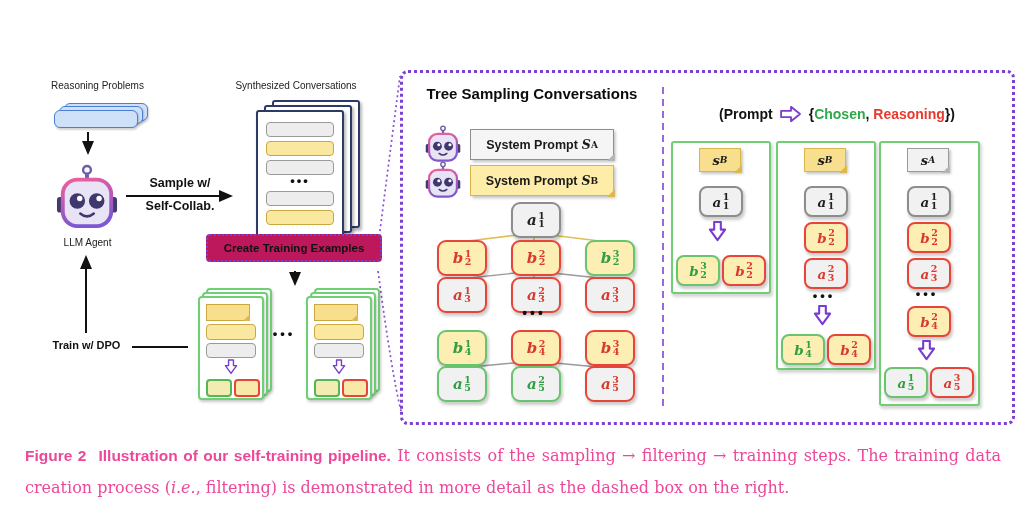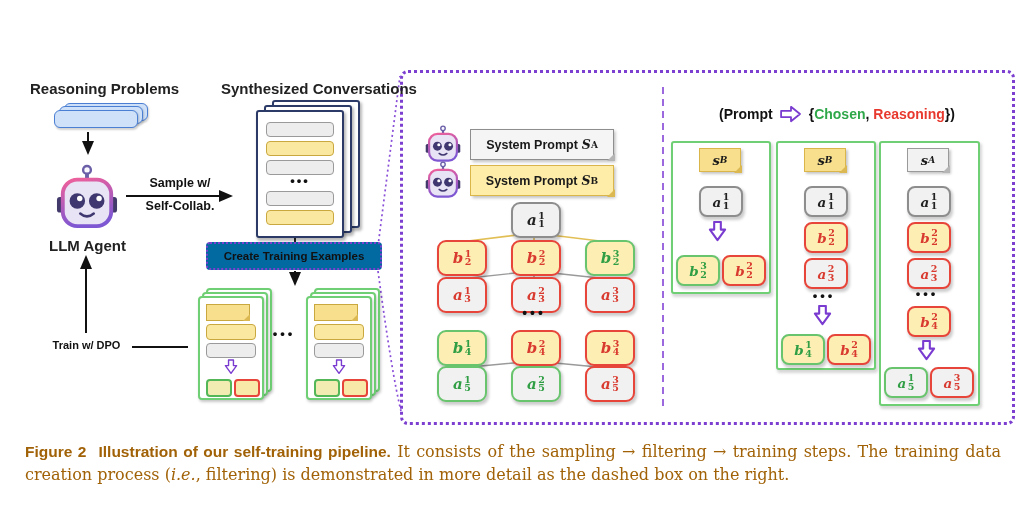--- a/index.html
+++ b/index.html
@@ -1,29 +1,29 @@
 <!DOCTYPE html>
 <html><head>
 <meta charset="utf-8">
 <style>
   html,body{margin:0;padding:0;background:#fff;}
   #fig{position:relative;width:1024px;height:516px;background:#fff;overflow:hidden;
        font-family:"Liberation Sans",sans-serif;color:#1a1a1a;}
-  .lbl{position:absolute;white-space:nowrap;text-align:center;font-size:15px;font-weight:700;color:#222;}
+  .lbl{position:absolute;white-space:nowrap;text-align:center;font-size:10px;font-weight:400;color:#222;}
   .blbl{position:absolute;white-space:nowrap;text-align:center;font-size:12.5px;font-weight:700;color:#111;}
   
   .bluebar{position:absolute;width:82px;height:16px;border-radius:6px;background:#cfe1f8;border:1.6px solid #4a7fd4;box-shadow:1px 1.5px 2px rgba(0,0,0,.18);}
   
   .doc{position:absolute;width:84px;height:124px;background:#fff;border:2px solid #2b3a67;border-radius:3px;box-shadow:1.5px 2.5px 3px rgba(0,0,0,.28);}
   .dbar{position:absolute;left:8px;width:66px;height:13px;border-radius:4px;}
   .dbar.g{background:#ededed;border:1.3px solid #9a9a9a;}
   .dbar.y{background:#fbe8a0;border:1.3px solid #c9a83f;}
   .ddots{position:absolute;left:0;top:61px;width:100%;text-align:center;font-weight:900;font-size:13px;letter-spacing:2px;color:#111;}
   
-  .createbox{position:absolute;left:206px;top:242px;width:172px;height:24px;background:#0369a1;border:2px dotted #7c3fd0;border-radius:4px;
+  .createbox{position:absolute;left:206px;top:234px;width:172px;height:24px;background:#be185d;border:2px dotted #7c3fd0;border-radius:4px;
              display:flex;align-items:center;justify-content:center;font-size:11.5px;font-weight:700;color:#111;}
   
   .pcard{position:absolute;width:62px;height:100px;background:#fff;border:2px solid #6fcf74;border-radius:4px;box-shadow:1px 2px 3px rgba(0,0,0,.22);}
   .cnote{position:absolute;left:6px;top:6px;width:42px;height:15px;background:#f7df8e;border:1.4px solid #c9a83f;}
   .cnote::after{content:"";position:absolute;right:-1.4px;bottom:-1.4px;border-style:solid;border-width:0 0 7px 7px;border-color:transparent transparent #dcb852 transparent;}
   .cbar{position:absolute;left:6px;width:48px;border-radius:4px;}
   .cbar.y{top:26px;height:14px;background:#fbe8a0;border:1.4px solid #c9a83f;}
   .cbar.g{top:45px;height:13px;background:#ededed;border:1.4px solid #9a9a9a;}
   .cmini{position:absolute;top:81px;width:22px;height:14px;border-radius:4px;background:#f8e9a8;}
   .cmini.gr{left:6px;border:2px solid #53b657;background:#f3ecb2;}
@@ -59,21 +59,21 @@
   .pnote.yellow::after{content:"";position:absolute;right:-1.5px;bottom:-1.5px;border-style:solid;border-width:0 0 8px 8px;border-color:transparent transparent #dcb852 transparent;}
   .pnote.gray{background:#f2f2f2;border:1.5px solid #9a9a9a;}
   .pnote.gray::after{content:"";position:absolute;right:-1.5px;bottom:-1.5px;border-style:solid;border-width:0 0 8px 8px;border-color:transparent transparent #b5b5b5 transparent;}
   
   .gcol{position:absolute;background:#fff;border:2px solid #6fcf74;border-radius:3px;box-shadow:1.5px 2.5px 3px rgba(0,0,0,.16);}
   .ptitle{position:absolute;text-align:center;font-weight:700;font-size:15px;color:#0c0c0c;white-space:nowrap;}
   .psub{position:absolute;display:flex;align-items:center;justify-content:center;font-weight:700;font-size:14px;color:#111;white-space:pre;}
   .green{color:#2fa84a;} .redtx{color:#e8392f;}
   .pdarr{position:absolute;}
   
-  #caption{position:absolute;left:25px;top:440px;width:976px;font-family:"DejaVu Serif",serif;font-size:16px;line-height:23px;color:#a16207;text-align:justify;}
+  #caption{position:absolute;left:25px;top:440px;width:976px;font-family:"DejaVu Serif",serif;font-size:16px;line-height:32px;color:#ec4899;text-align:justify;}
   #caption .chead{font-family:"Liberation Sans",sans-serif;font-weight:700;font-size:15.5px;}
   #caption .clabel{margin-right:12px;}
   #caption .cit{font-style:italic;}
   svg.overlay{position:absolute;left:0;top:0;pointer-events:none;}
   svg.robot{position:absolute;}
 </style>
 </head>
 <body>
 
 <div id="fig">
@@ -181,20 +181,21 @@
     <div class="cbar g"></div>
     <svg class="pdarr" style="left:24px;top:61px" width="14" height="16" viewBox="0 0 20 22">
       <path d="M6.5,1 L13.5,1 L13.5,9 L18,9 L10,20 L2,9 L6.5,9 Z" fill="#fff" stroke="#7a3bd0" stroke-width="2" stroke-linejoin="round"></path>
     </svg>
     <div class="cmini gr"></div>
     <div class="cmini rd"></div>
   </div>
 
   <div class="blbl" style="left:44px;top:339px;width:85px;font-size:11px">Train w/ DPO</div>
 
+  <div class="ptitle" style="left:402px;top:85px;width:260px">Tree Sampling Conversations</div>
 
   <svg class="robot" style="left:425px;top:125px" width="36" height="39" viewBox="0 0 64 70">
     <circle cx="32" cy="6" r="4" fill="#faf8ff" stroke="#6b5fa8" stroke-width="2.5"></circle>
     <rect x="30" y="9" width="4" height="8" fill="#6b5fa8"></rect>
     <rect x="1" y="34" width="7" height="16" rx="3" fill="#413a6b"></rect>
       <rect x="56" y="34" width="7" height="16" rx="3" fill="#413a6b"></rect>
     <rect x="7" y="16" width="50" height="48" rx="15" fill="#e9e4f5" stroke="url(#robograd)" stroke-width="4"></rect>
     <circle cx="22" cy="38" r="8" fill="#3f3870"></circle>
       <circle cx="42" cy="38" r="8" fill="#3f3870"></circle>
     <circle cx="24.5" cy="35.5" r="2.8" fill="#fff"></circle>

